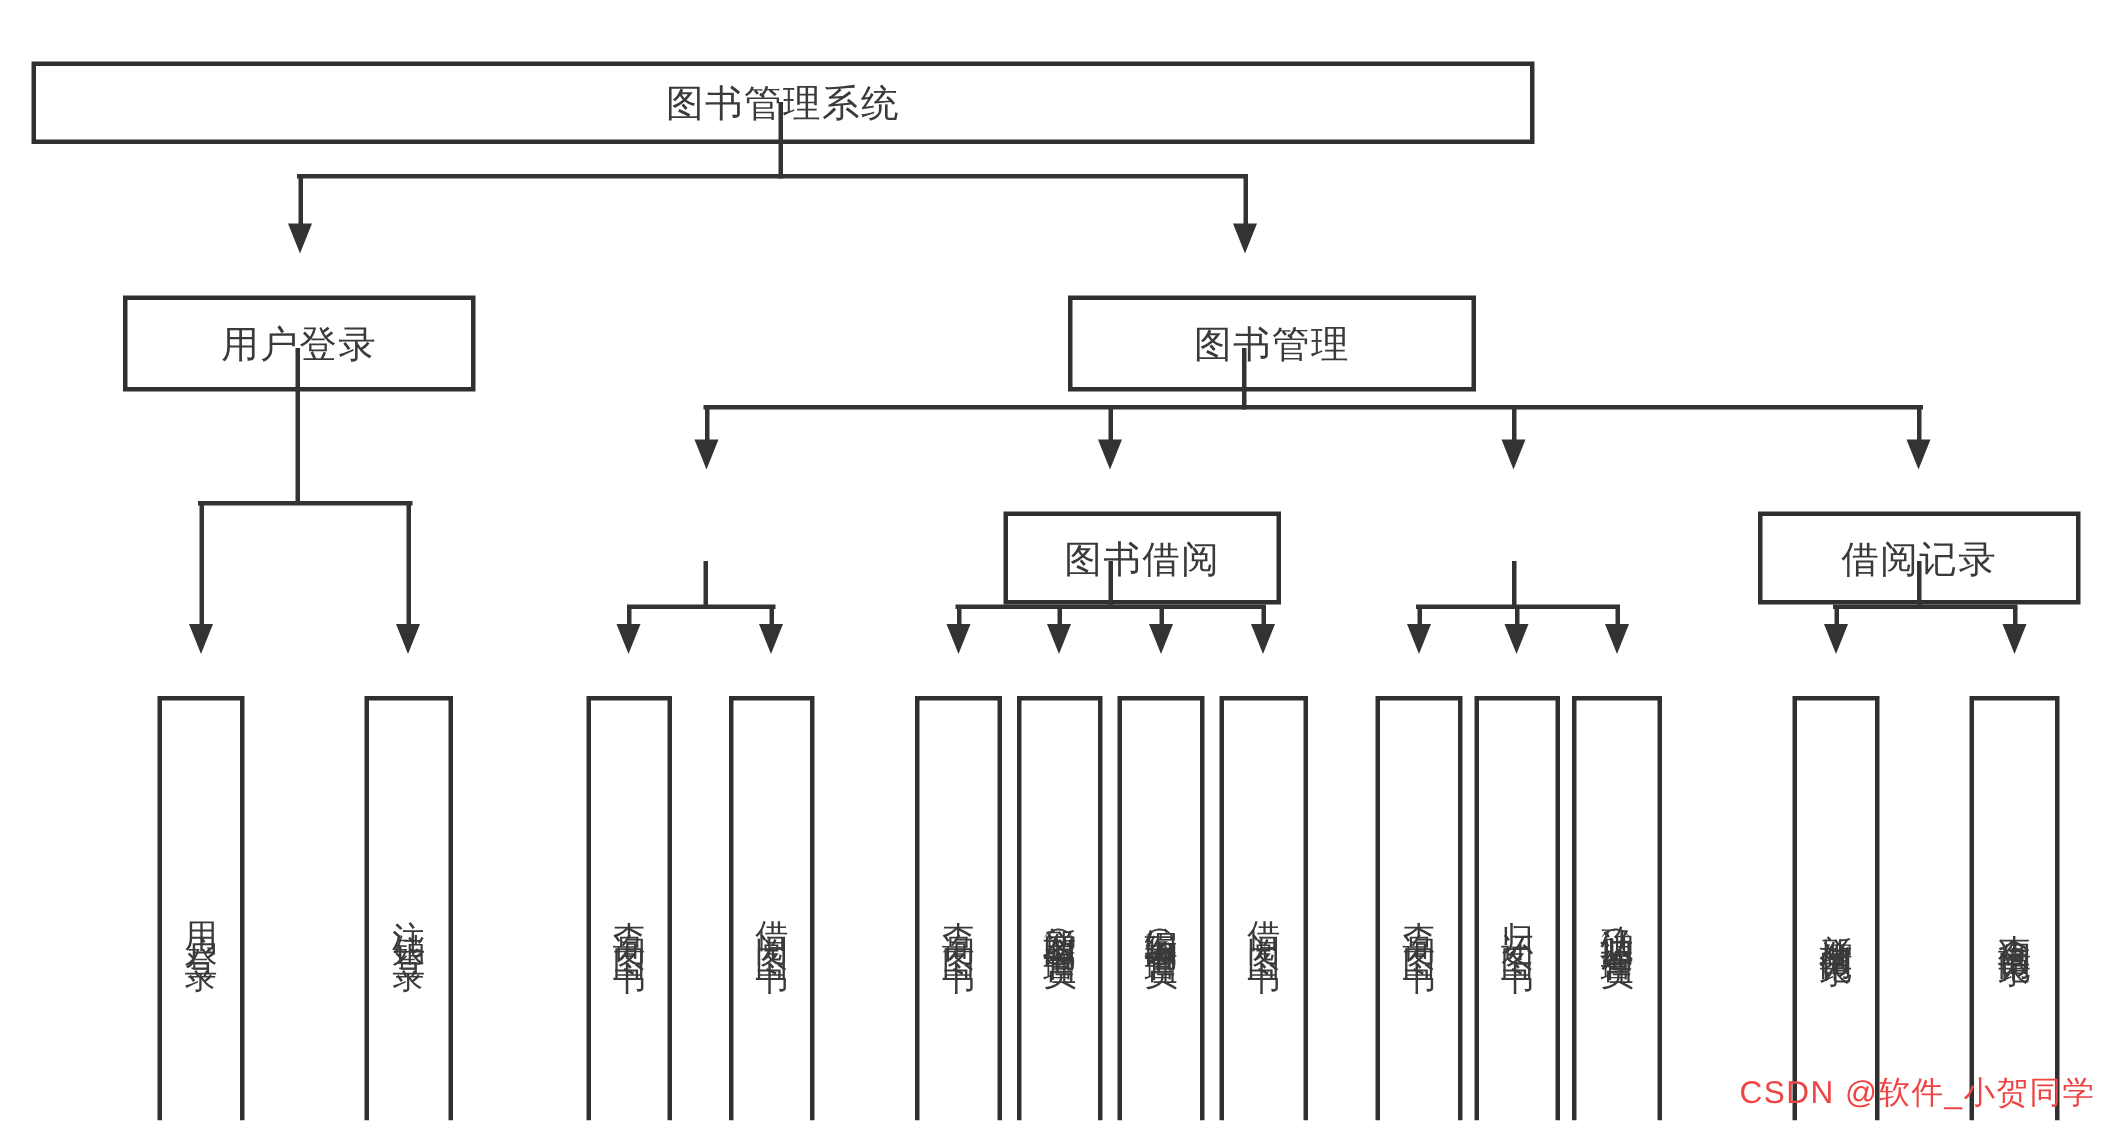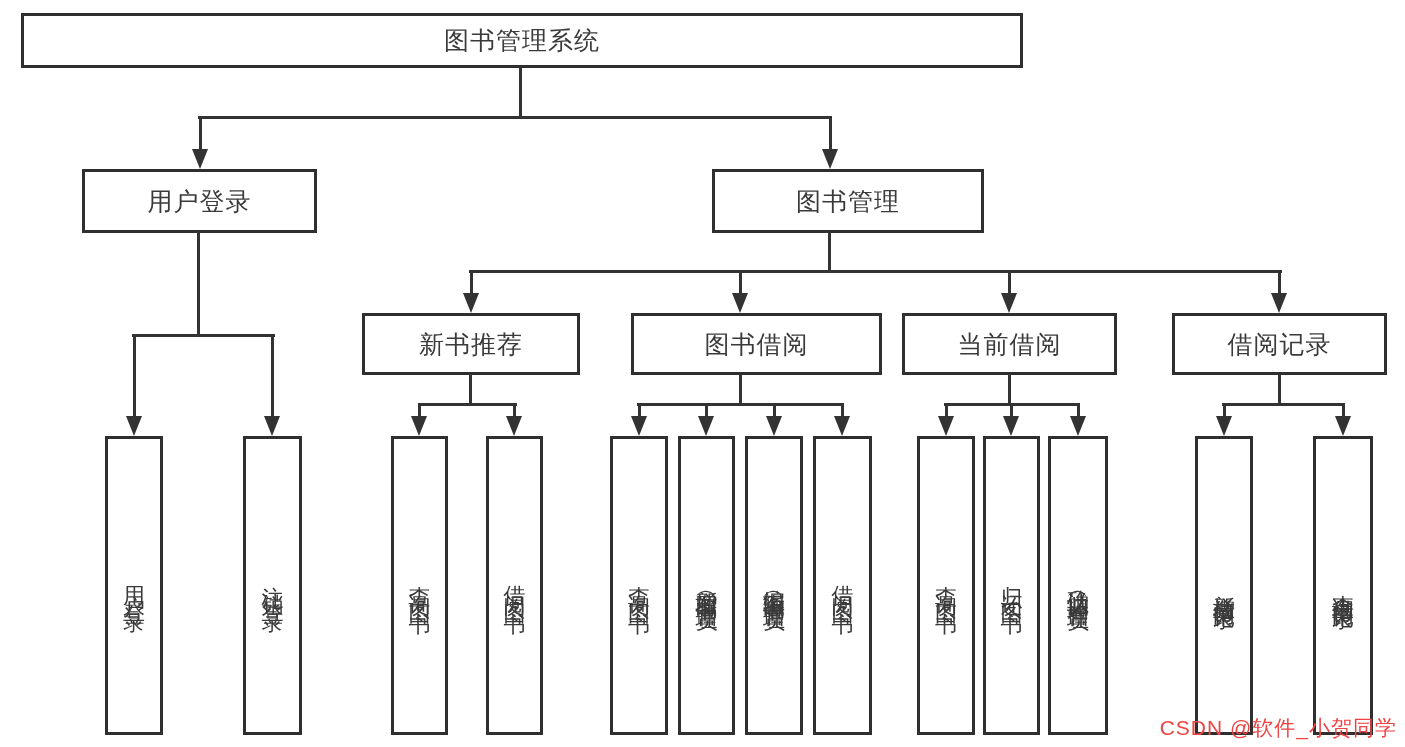--- a/index.html
+++ b/index.html
@@ -16,20 +16,21 @@
     box-sizing: border-box;
     background: #ffffff;
     border: 3px solid #2f2f2f;
     display: flex;
     align-items: center;
     justify-content: center;
     color: #3a3a3a;
     font-size: 25px;
     letter-spacing: 1px;
     white-space: nowrap;
+    margin-top: 28px;
   }
   .leaf {
     font-size: 22px;
   }
   .leaf .vtext {
     writing-mode: vertical-rl;
     text-orientation: mixed;
     letter-spacing: 9px;
     line-height: 1;
     white-space: nowrap;
@@ -83,28 +84,22 @@
     <span>图书管理系统</span>
   </div>
 
   <div class="box" style="left:82px; top:169px; width:235px; height:64px;">
     <span>用户登录</span>
   </div>
   <div class="box" style="left:712px; top:169px; width:272px; height:64px;">
     <span>图书管理</span>
   </div>
 
-  <div class="box" style="left:362px; top:313px; width:218px; height:62px;">
-    <span>新书推荐</span>
-  </div>
-  <div class="box" style="left:631px; top:313px; width:251px; height:62px;">
+  <div class="box" style="left:669px; top:313px; width:185px; height:62px;">
     <span>图书借阅</span>
-  </div>
-  <div class="box" style="left:902px; top:313px; width:215px; height:62px;">
-    <span>当前借阅</span>
   </div>
   <div class="box" style="left:1172px; top:313px; width:215px; height:62px;">
     <span>借阅记录</span>
   </div>
 
   <div class="box leaf" style="left:105px; top:436px; width:58px; height:299px;">
     <span class="vtext">用户登录</span>
   </div>
   <div class="box leaf" style="left:243px; top:436px; width:59px; height:299px;">
     <span class="vtext">注销登录</span>

